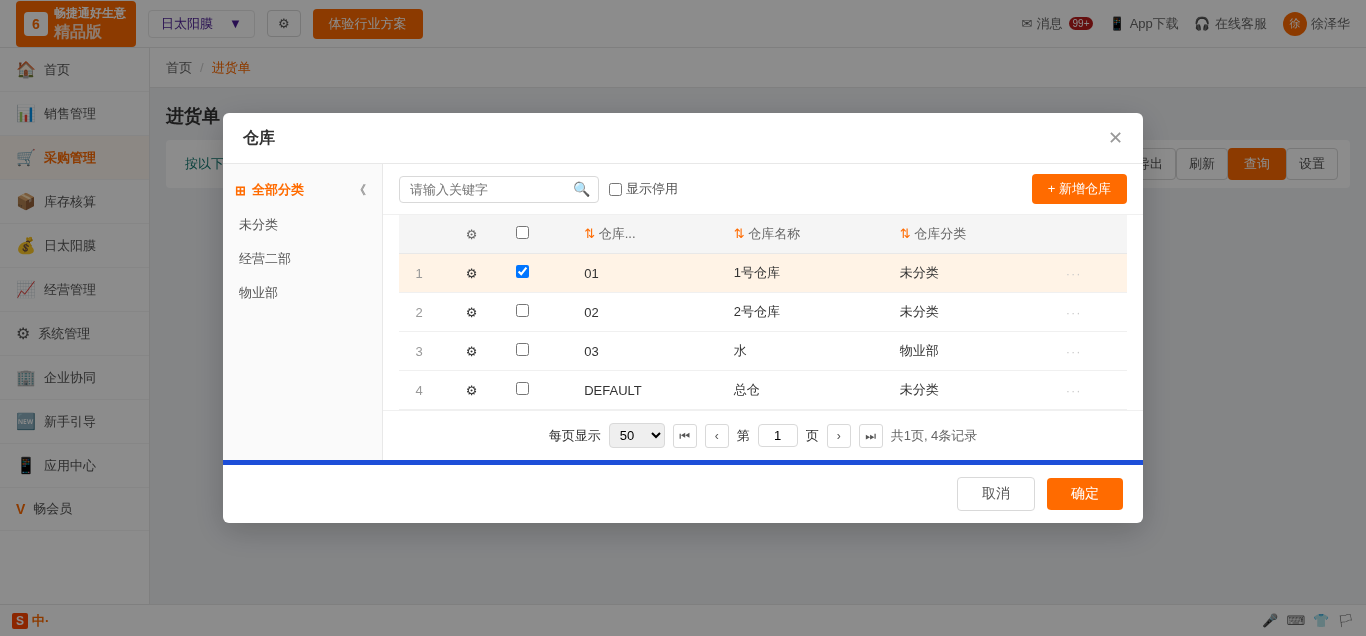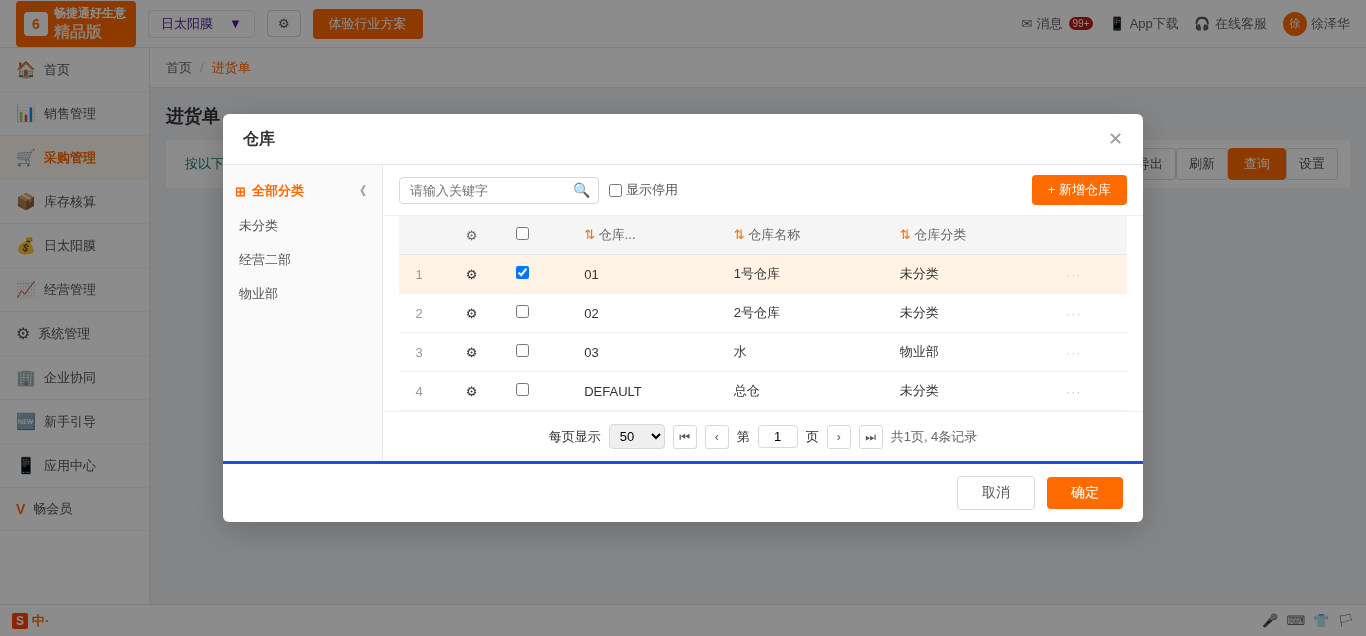--- a/index.html
+++ b/index.html
@@ -169,21 +169,21 @@
     }
     .page-input {
       width: 40px; border: 1px solid #d9d9d9; border-radius: 4px;
       text-align: center; padding: 3px; font-size: 13px;
     }
     .page-info { color: #666; }
 
     
     .modal-footer {
       display: flex; align-items: center; justify-content: flex-end;
-      gap: 12px; padding: 12px 20px; border-top: 3px solid #1d4ed8;
+      gap: 12px; padding: 12px 20px; border-top: 5px solid #1d4ed8;
     }
     .btn-cancel {
       background: #fff; color: #555; border: 1px solid #d9d9d9;
       border-radius: 4px; padding: 7px 24px; cursor: pointer; font-size: 14px;
     }
     .btn-confirm {
       background: #ff6b00; color: #fff; border: none;
       border-radius: 4px; padding: 7px 24px; cursor: pointer; font-size: 14px;
     }
 

